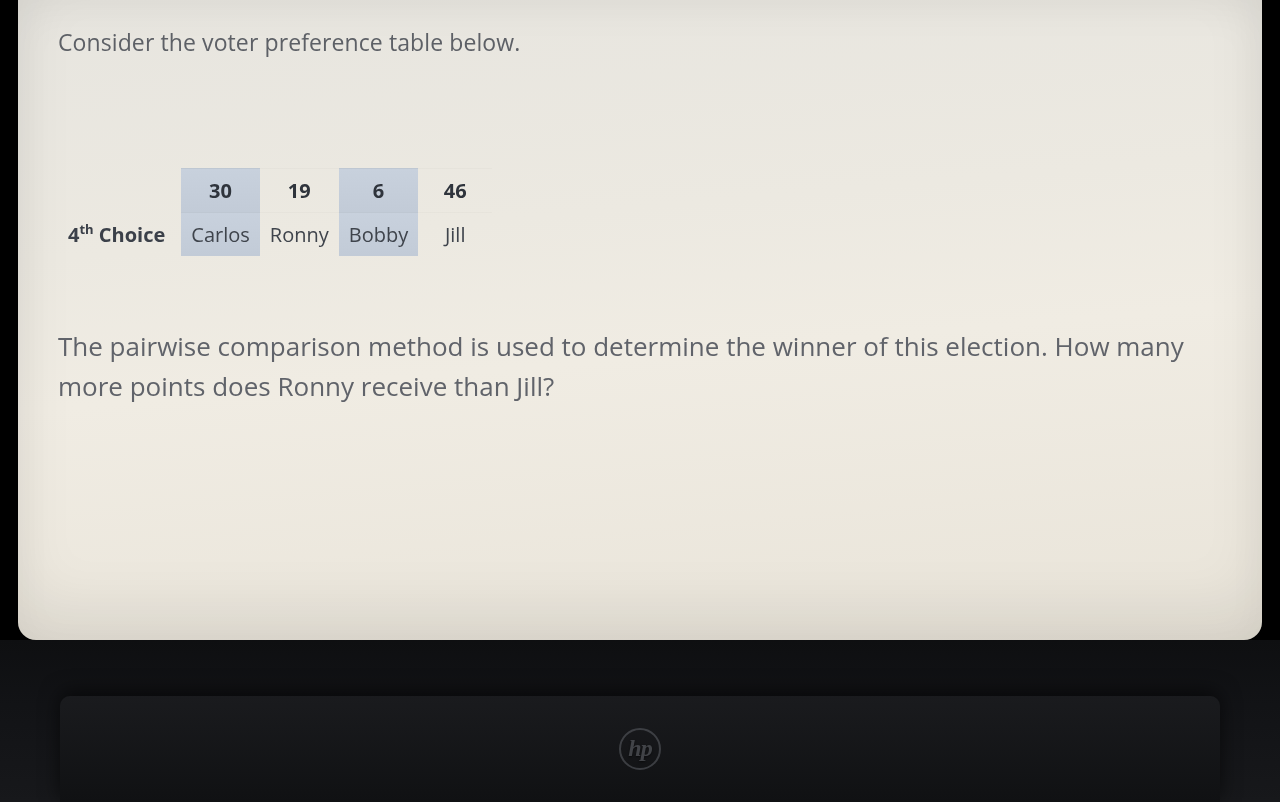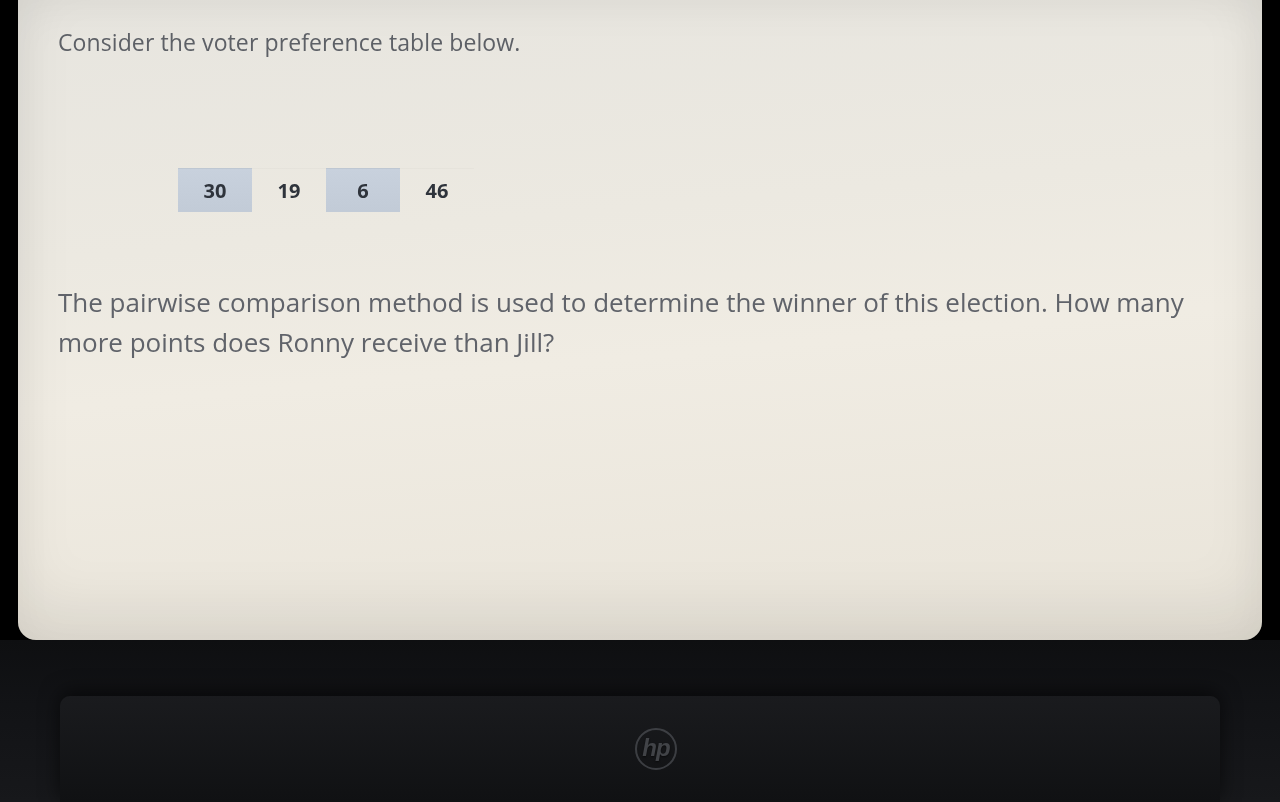--- a/index.html
+++ b/index.html
@@ -120,24 +120,23 @@
   }
   .hp-logo {
     position: absolute;
     left: 50%; top: 88px;
     transform: translateX(-50%);
     color: #66696f;
     font-style: italic;
     font-weight: 700;
     font-size: 30px;
     letter-spacing: -1px;
-    font-family: Liberation Sans, sans-serif;
+    font-family: Liberation Serif, serif;
     opacity: 0.55;
     text-shadow: 0 1px 2px #000;
-    margin-left: 16px;
   }
   .hp-logo .circ {
     display: inline-block;
     width: 42px; height: 42px;
     border: 2px solid #5d6066;
     border-radius: 50%;
     line-height: 36px;
     text-align: center;
     font-size: 24px;
   }
@@ -159,20 +158,29 @@
           <th class="rowlabel"></th>
           <td class="col-shade">30</td>
           <td class="col-plain">19</td>
           <td class="col-shade">6</td>
           <td class="col-plain">46</td>
         </tr>
 
 
 
 
+        <tr>
+          <th class="rowlabel">
+            <span>4</span><span class="ord">th</span><span> Choice</span>
+          </th>
+          <td class="col-shade">Carlos</td>
+          <td class="col-plain">Ronny</td>
+          <td class="col-shade">Bobby</td>
+          <td class="col-plain">Jill</td>
+        </tr>
       </tbody>
         </table>
     </div>
 
     <p class="question">The pairwise comparison method is used to determine the winner of this election. How many more points does Ronny receive than Jill?</p>
   </div>
 
   <div class="bezel">
     <div class="bezel-inner"></div>
     <div class="hp-logo">

